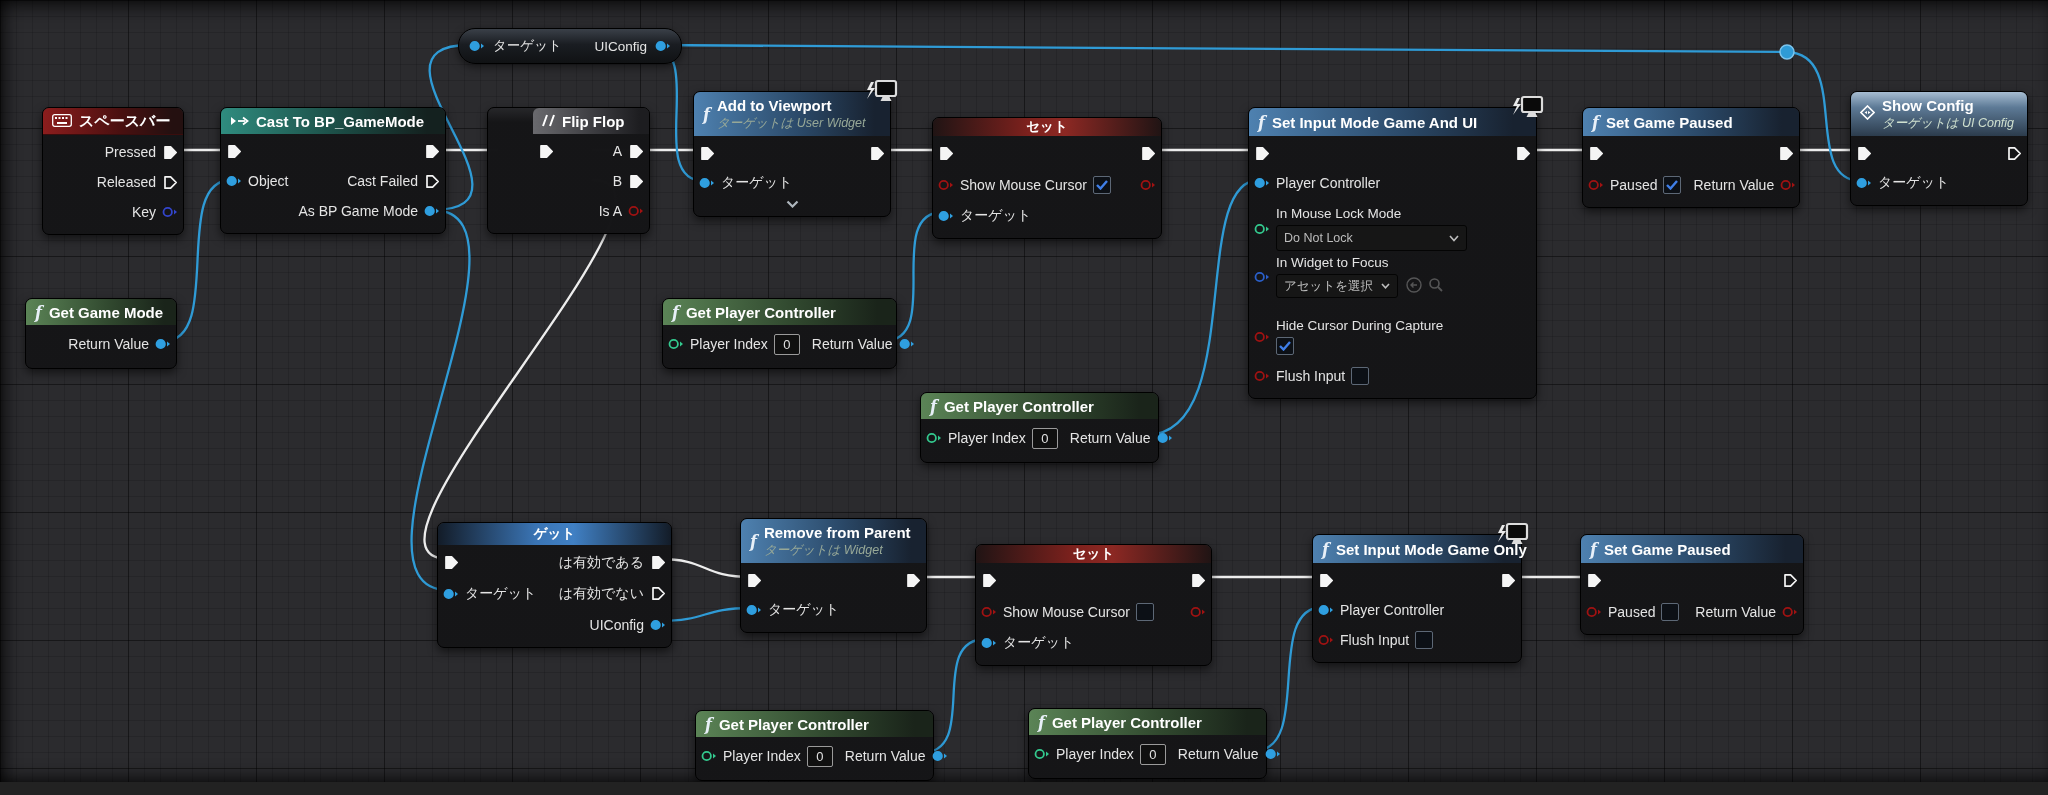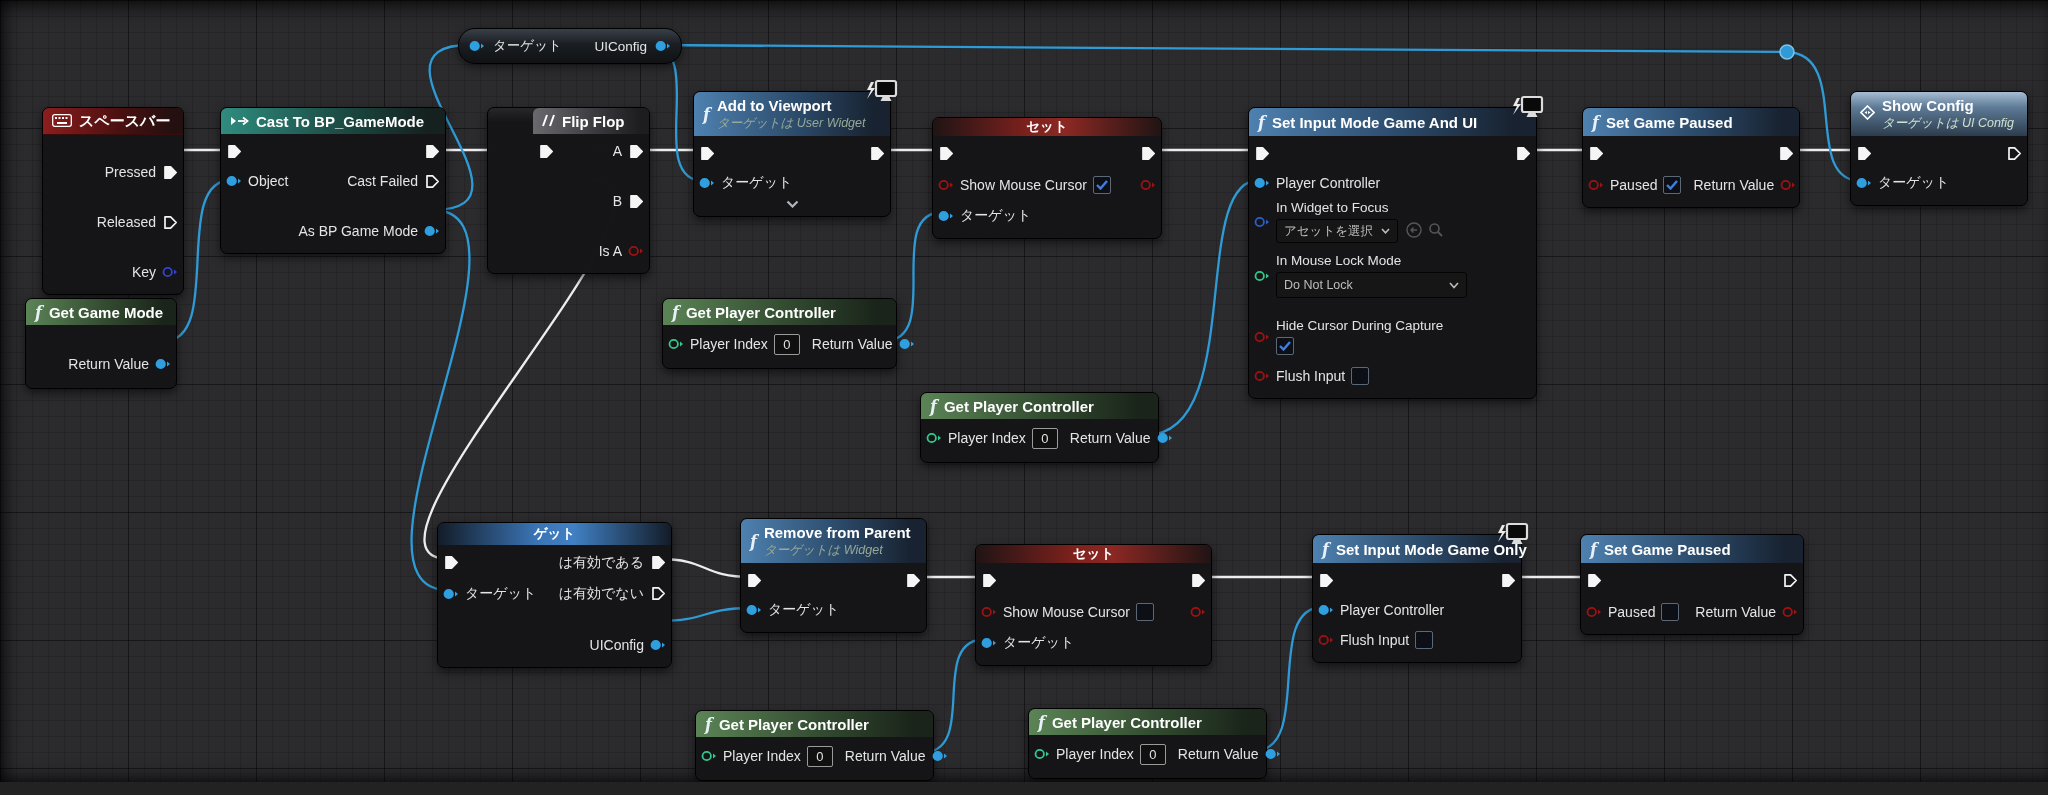--- a/index.html
+++ b/index.html
@@ -34,21 +34,21 @@
   .hdr-fn{background:linear-gradient(90deg,#4e81b0,#2a4867 55%,#182230 92%);}
   .hdr-pure{background:linear-gradient(90deg,#5b8456,#31492f 55%,#1a241a 92%);}
   .hdr-if{background:linear-gradient(180deg,#a7bdd2,#5d7a96 35%,#2c3c4d);}
   .hdr-setvar{height:18px;justify-content:center;font-size:13.5px;
       background:linear-gradient(90deg,#201414,#7e211d 42%,#8c2823 58%,#201414);}
   .hdr-getvar{height:22px;justify-content:center;font-size:13.5px;
       background:linear-gradient(90deg,#131c28,#3a74b4 42%,#4080c4 58%,#131c28);}
   .body{padding:2px 0 7px;}
   .row{height:30px;display:flex;align-items:center;gap:6px;padding:0 5px;}
   .row31{height:31px;}
-  .row.out{justify-content:flex-end;margin-top:20px;}
+  .row.out{justify-content:flex-end;}
   .sp{flex:1;}
   .pin{display:inline-flex;align-items:center;justify-content:center;width:16px;flex:0 0 auto;}
   .pl{white-space:nowrap;}
   .ficon{font-family:"DejaVu Serif",serif;font-style:italic;font-weight:bold;font-size:16px;color:#e8f0f8;flex:0 0 auto;}
   .cb{width:16px;height:16px;background:#0c1016;border:1px solid #5d6876;border-radius:2px;
       display:inline-flex;align-items:center;justify-content:center;flex:0 0 auto;}
   .numfield{min-width:14px;height:19px;border:1px solid #9a9a9a;background:#101010;color:#e0e0e0;
       text-align:center;font-size:13px;padding:0 5px;border-radius:2px;line-height:19px;}
   .dd{background:#161616;border:1px solid #040404;color:#bdbdbd;font-size:12.5px;height:22px;
       display:inline-flex;align-items:center;gap:8px;padding:0 7px;border-radius:3px;white-space:nowrap;}
@@ -449,20 +449,37 @@
         </div>
     <div class="row">
           <i class="pin">
             <svg width="16" height="12" viewBox="0 0 16 12">
               <circle cx="5.7" cy="6" r="4.2" fill="#2f9fe0" stroke="#2f9fe0" stroke-width="1.8"></circle>
               <path d="M12 3.4 L15 6 L12 8.6 Z" fill="#2f9fe0"></path>
             </svg>
           </i>
           <span class="pl">Player Controller</span>
         </div>
+    <div class="prow" style="margin-top:6px;">
+          <i class="pin">
+            <svg width="16" height="12" viewBox="0 0 16 12">
+              <circle cx="5.7" cy="6" r="4.2" fill="none" stroke="#33c98e" stroke-width="1.8"></circle>
+              <path d="M12 3.4 L15 6 L12 8.6 Z" fill="#33c98e"></path>
+            </svg>
+          </i>
+      <span class="pcol">
+        <span class="blocklabel">In Mouse Lock Mode</span>
+        <span class="dd" style="width:175px;justify-content:space-between;height:24px;">
+              <span>Do Not Lock</span>
+              <svg width="10" height="7" viewBox="0 0 10 7">
+                <path d="M1 1 L5 5.5 L9 1" stroke="#bdbdbd" stroke-width="1.6" fill="none"></path>
+              </svg>
+            </span>
+      </span>
+    </div>
     <div class="prow">
           <i class="pin">
             <svg width="16" height="12" viewBox="0 0 16 12">
               <circle cx="5.7" cy="6" r="4.2" fill="none" stroke="#2a5fc9" stroke-width="1.8"></circle>
               <path d="M12 3.4 L15 6 L12 8.6 Z" fill="#2a5fc9"></path>
             </svg>
           </i>
       <span class="pcol">
         <span class="blocklabel">In Widget to Focus</span>
         <span style="display:inline-flex;align-items:center;gap:8px;">
@@ -478,37 +495,20 @@
                     <path d="M11 8 H5 M7.5 5.5 L5 8 L7.5 10.5" stroke="#8a8a8a" stroke-width="1.4" fill="none"></path>
                   </svg></span>
             <span><svg width="16" height="16" viewBox="0 0 16 16">
                     <circle cx="6.5" cy="6.5" r="4.5" fill="none" stroke="#8a8a8a" stroke-width="1.6"></circle>
                     <path d="M10 10 L14 14" stroke="#8a8a8a" stroke-width="1.8"></path>
                   </svg></span>
           </span>
         </span>
       </span>
     </div>
-    <div class="prow" style="margin-top:6px;">
-          <i class="pin">
-            <svg width="16" height="12" viewBox="0 0 16 12">
-              <circle cx="5.7" cy="6" r="4.2" fill="none" stroke="#33c98e" stroke-width="1.8"></circle>
-              <path d="M12 3.4 L15 6 L12 8.6 Z" fill="#33c98e"></path>
-            </svg>
-          </i>
-      <span class="pcol">
-        <span class="blocklabel">In Mouse Lock Mode</span>
-        <span class="dd" style="width:175px;justify-content:space-between;height:24px;">
-              <span>Do Not Lock</span>
-              <svg width="10" height="7" viewBox="0 0 10 7">
-                <path d="M1 1 L5 5.5 L9 1" stroke="#bdbdbd" stroke-width="1.6" fill="none"></path>
-              </svg>
-            </span>
-      </span>
-    </div>
     <div class="prow" style="margin-top:16px;">
           <i class="pin">
             <svg width="16" height="12" viewBox="0 0 16 12">
               <circle cx="5.7" cy="6" r="4.2" fill="none" stroke="#a01212" stroke-width="1.8"></circle>
               <path d="M12 3.4 L15 6 L12 8.6 Z" fill="#a01212"></path>
             </svg>
           </i>
       <span class="pcol">
         <span class="blocklabel">Hide Cursor During Capture</span>
         <span class="cb">

